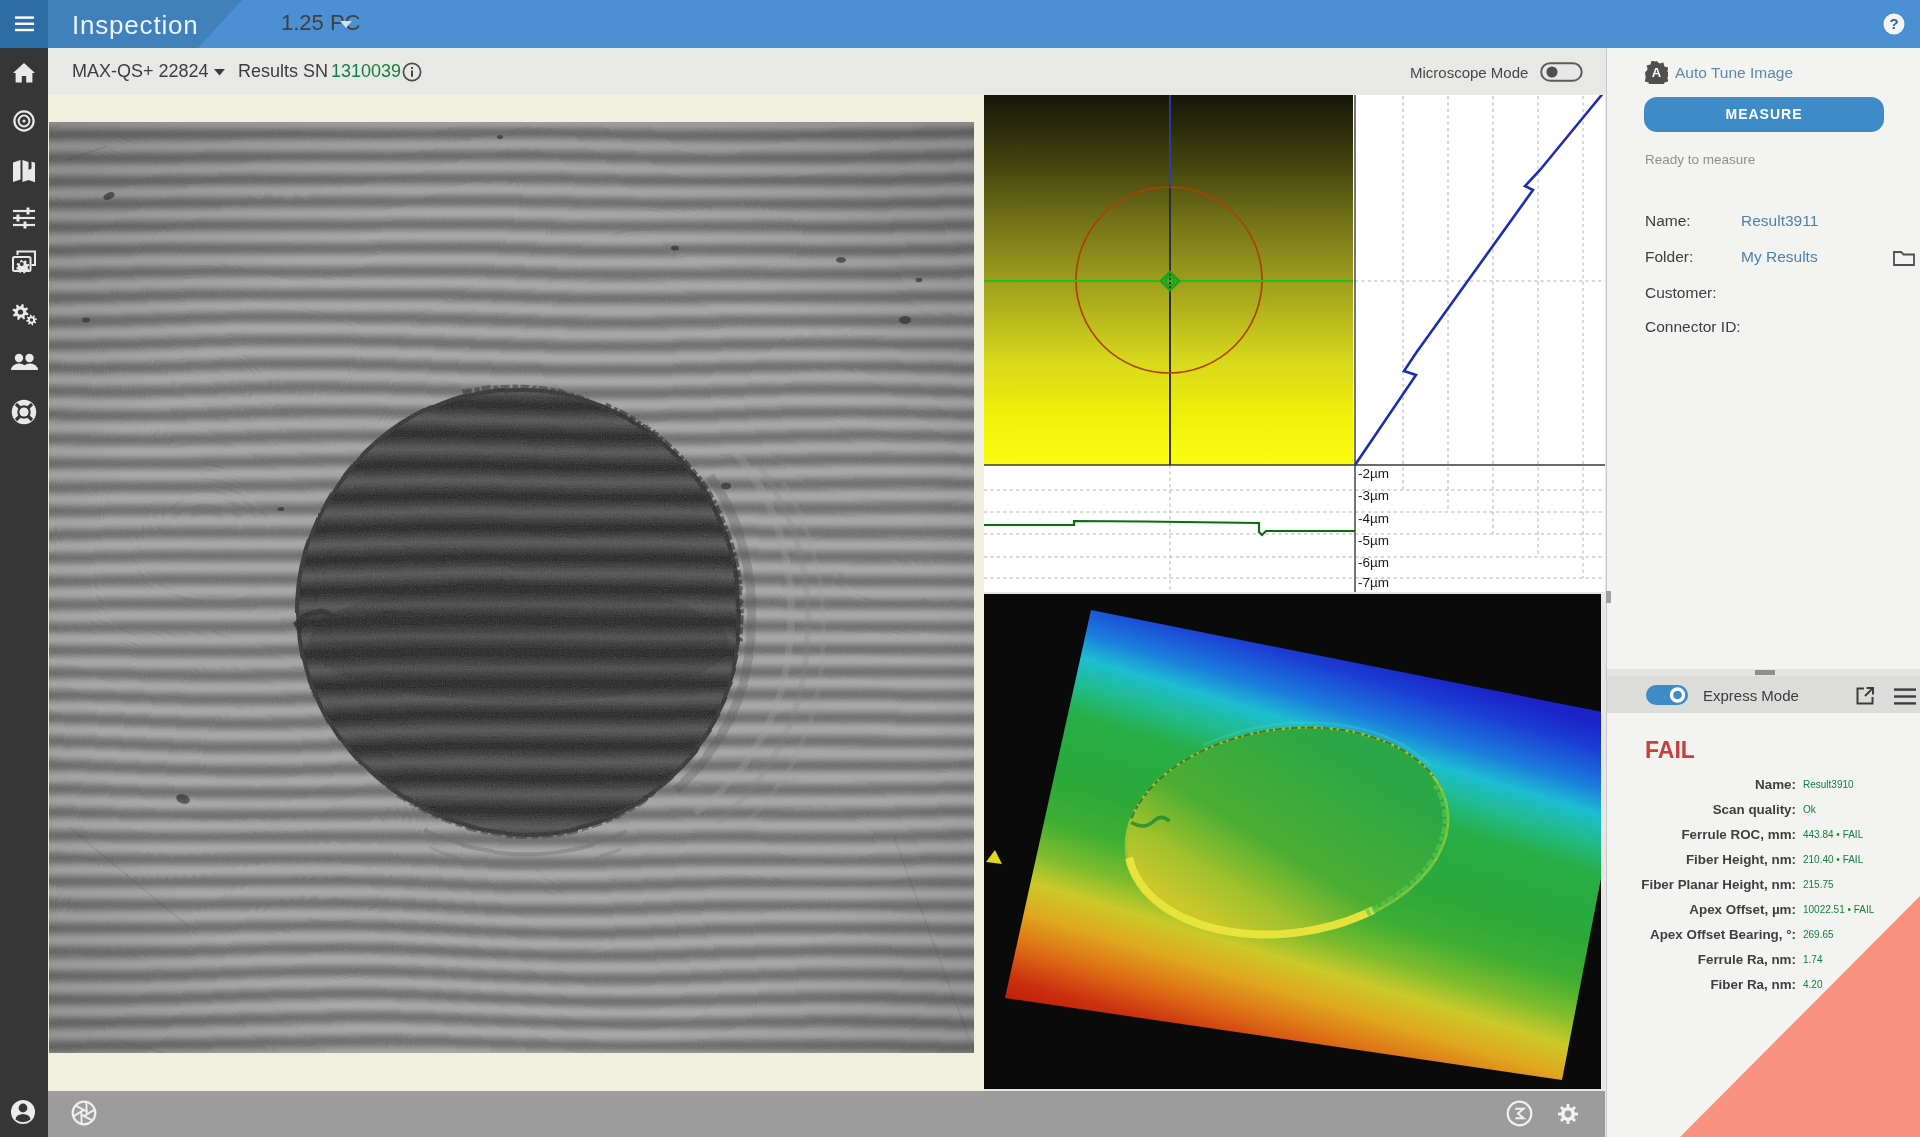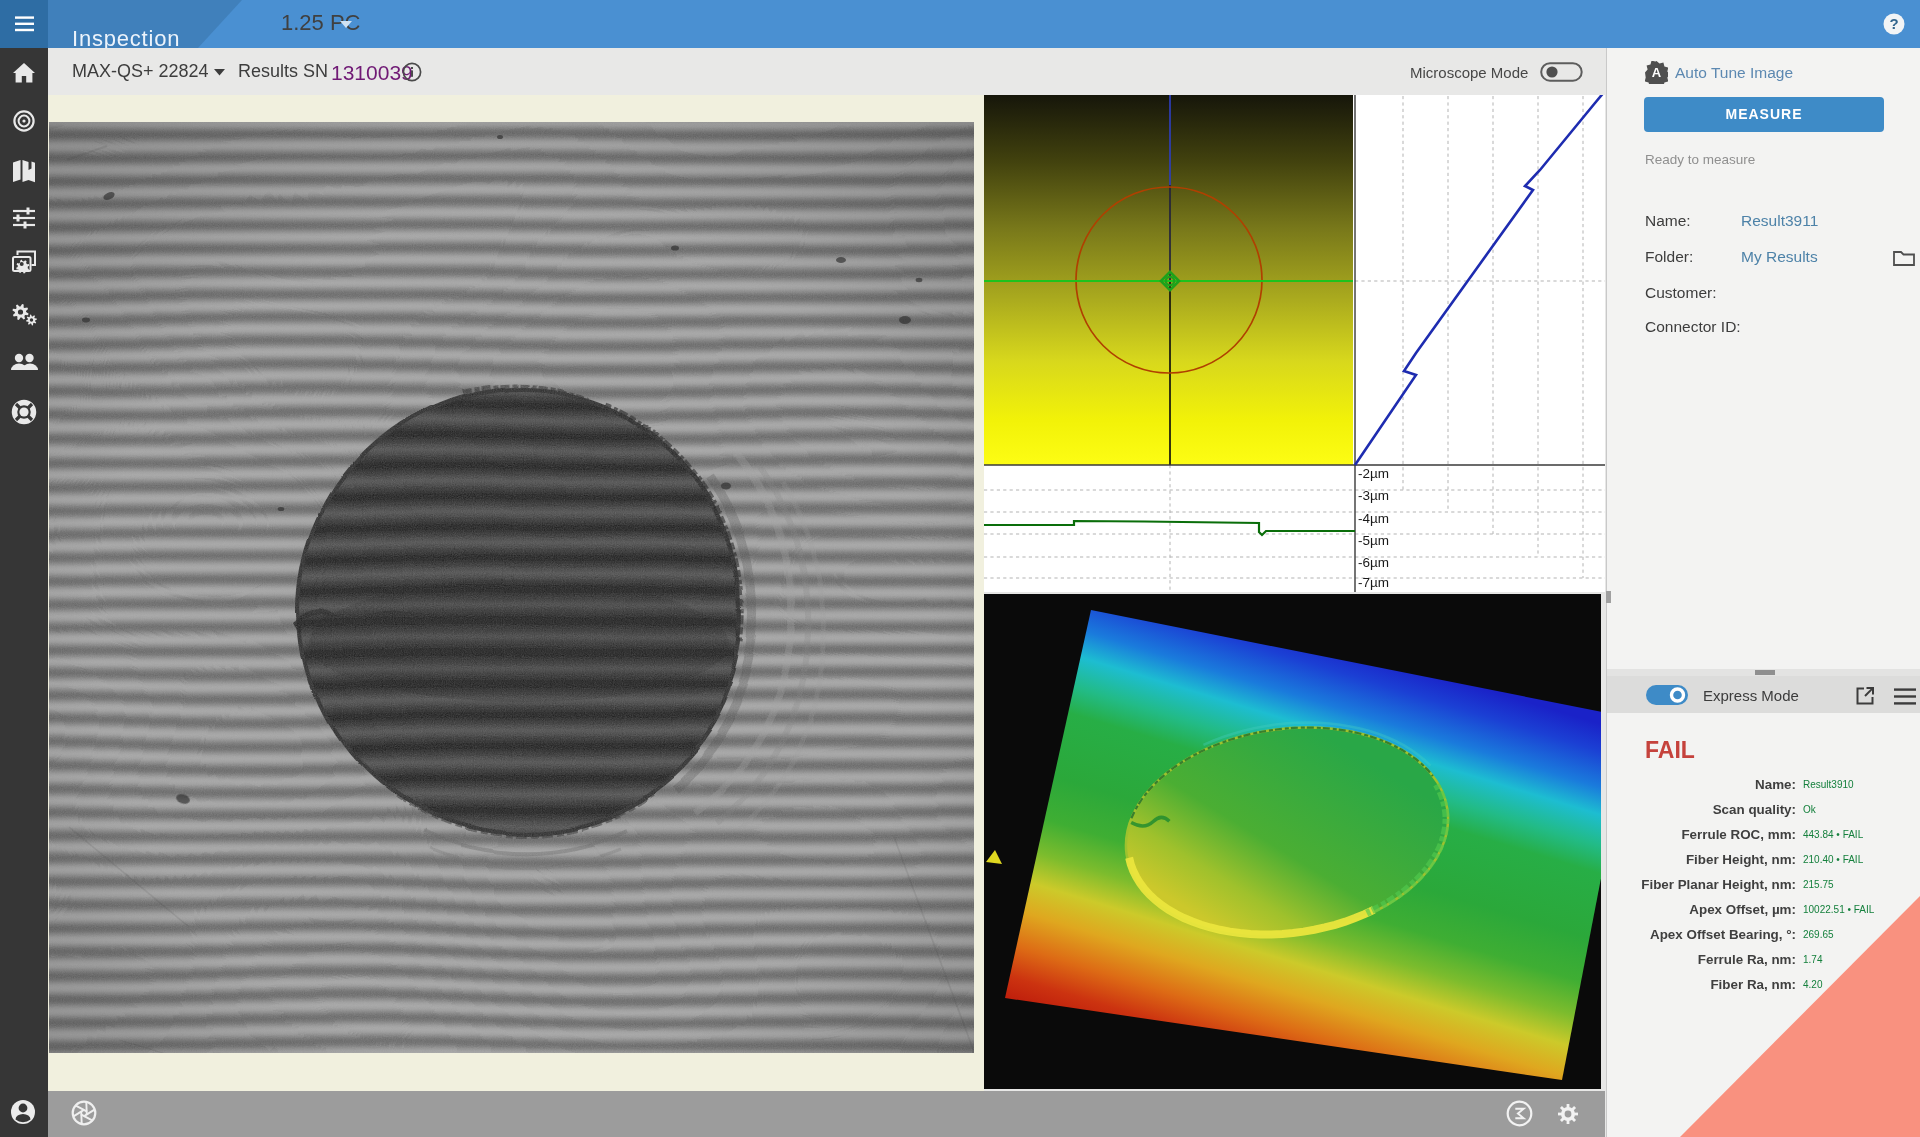--- a/index.html
+++ b/index.html
@@ -20,21 +20,21 @@
 <div class="abs" id="hamb"></div>
 <div class="abs" id="tab"></div>
 <div class="abs" id="tabslant"></div>
 <svg class="abs" style="left:15px;top:16px" width="19" height="16">
     <g stroke="#fff" stroke-width="2.4">
       <line x1="0" y1="1.6" x2="19" y2="1.6"></line>
       <line x1="0" y1="7.8" x2="19" y2="7.8"></line>
       <line x1="0" y1="14" x2="19" y2="14"></line>
     </g>
   </svg>
-<div class="t" style="left:72px;top:10px;font-size:22px;letter-spacing:0.8px;color:#ecf3fb;font-weight:500;margin-top:16px;">Inspection</div>
+<div class="t" style="left:72px;top:10px;font-size:26px;letter-spacing:0.8px;color:#ecf3fb;font-weight:500;">Inspection</div>
 <div class="t" style="left:249px;top:10px;font-size:22px;color:#404040;font-weight:500;margin-left:32px;">1.25 PC</div>
 <svg class="abs" style="left:340px;top:20px" width="12" height="8">
     <path d="M0 1 h12 l-6 7z" fill="#cfe2f3"></path>
   </svg>
 <svg class="abs" style="left:1883px;top:13px" width="22" height="22">
     <circle cx="11" cy="11" r="10.5" fill="#f2f4f6"></circle>
     <text x="11" y="16.2" font-size="15" font-weight="700" fill="#33668e" text-anchor="middle" font-family="Liberation Sans">?</text>
   </svg>
 
 <div class="abs" id="sidebar"></div>
@@ -89,21 +89,21 @@
   <path d="M15.5 1071.5 a7.5 5.5 0 0 1 15 0 a 12 12 0 0 1 -15 0 z" fill="#363636"></path>
  </g>
 </svg>
 
 <div class="abs" id="toolbar"></div>
 <div class="t" style="left:72px;top:61px;font-size:18px;color:#3d3d3d;font-weight:500;">MAX-QS+ 22824</div>
 <svg class="abs" style="left:214px;top:68px" width="11" height="8">
     <path d="M0 1 h11 l-5.5 6.5z" fill="#3d3d3d"></path>
   </svg>
 <div class="t" style="left:238px;top:61px;font-size:18px;color:#3d3d3d;font-weight:500;">Results SN</div>
-<div class="t" style="left:331px;top:61px;font-size:21px;color:#701a75;">1310039</div>
+<div class="t" style="left:331px;top:61px;font-size:18px;color:#15803d;">1310039</div>
 <svg class="abs" style="left:402px;top:62px" width="20" height="20">
     <circle cx="10" cy="10" r="8.6" fill="none" stroke="#4a4a4a" stroke-width="1.7"></circle>
     <rect x="9" y="8.4" width="2" height="6.4" fill="#4a4a4a"></rect>
     <rect x="9" y="5" width="2" height="2" fill="#4a4a4a"></rect>
   </svg>
 <div class="t" style="left:1410px;top:64px;font-size:15px;color:#474747;">Microscope Mode</div>
 <svg class="abs" style="left:1540px;top:62px" width="43" height="20">
     <rect x="1.2" y="1.2" width="40.5" height="17.5" rx="8.8" fill="none" stroke="#5d5d5d" stroke-width="2"></rect>
     <circle cx="12" cy="10" r="5.6" fill="#4f4f4f"></circle>
   </svg>
@@ -322,21 +322,21 @@
     </g>
  <circle cx="14" cy="14" r="3.4" fill="#9c9c9c"></circle>
 </svg>
 
 <div class="abs" id="rpanel"></div>
 <svg class="abs" style="left:1645px;top:61px" width="23" height="23">
     <path d="M11.5 0 l3 2.6 3.9-1 1 3.9 3.9 1 -1 3.9 2.6 3.1 -2.6 3.1 1 3.9 -3.9 1 -1 3.9 -3.9 -1 -3 2.6 -3-2.6 -3.9 1 -1-3.9 -3.9-1 1-3.9 L0 11.5 l2.6-3.1 -1-3.9 3.9-1 1-3.9 3.9 1z" fill="#4f4f4f"></path>
     <text x="11.5" y="16.4" font-size="13" font-weight="700" fill="#fff" text-anchor="middle" font-family="Liberation Sans">A</text>
   </svg>
 <div class="t" style="left:1675px;top:64px;font-size:15.5px;color:#5c88b1;">Auto Tune Image</div>
-<div class="t" style="left:1644px;top:97px;width:240px;height:35px;background:#3e8bc7;border-radius:4px;color:#fff;font-size:14px;font-weight:700;letter-spacing:1px;text-align:center;line-height:35px;">MEASURE</div>
+<div class="t" style="left:1644px;top:97px;width:240px;height:35px;background:#3e8bc7;border-radius:13px;color:#fff;font-size:14px;font-weight:700;letter-spacing:1px;text-align:center;line-height:35px;">MEASURE</div>
 <div class="t" style="left:1645px;top:152px;font-size:13.5px;color:#8f8f8f;">Ready to measure</div>
 <div class="t" style="left:1645px;top:212px;font-size:15.5px;color:#3d3d3d;">Name:</div>
 <div class="t" style="left:1741px;top:212px;font-size:15.5px;color:#4d82a8;text-align:right;">Result3911</div>
 <div class="t" style="left:1645px;top:248px;font-size:15.5px;color:#3d3d3d;">Folder:</div>
 <div class="t" style="left:1741px;top:248px;font-size:15.5px;color:#4d82a8;">My Results</div>
 <svg class="abs" style="left:1893px;top:249px" width="22" height="18">
     <path d="M1 3 h7 l2.5 2.5 H21 V16 H1 z" fill="none" stroke="#4f4f4f" stroke-width="1.8"></path>
   </svg>
 <div class="t" style="left:1645px;top:284px;font-size:15.5px;color:#3d3d3d;">Customer:</div>
 <div class="t" style="left:1645px;top:318px;font-size:15.5px;color:#3d3d3d;text-align:center;">Connector ID:</div>

